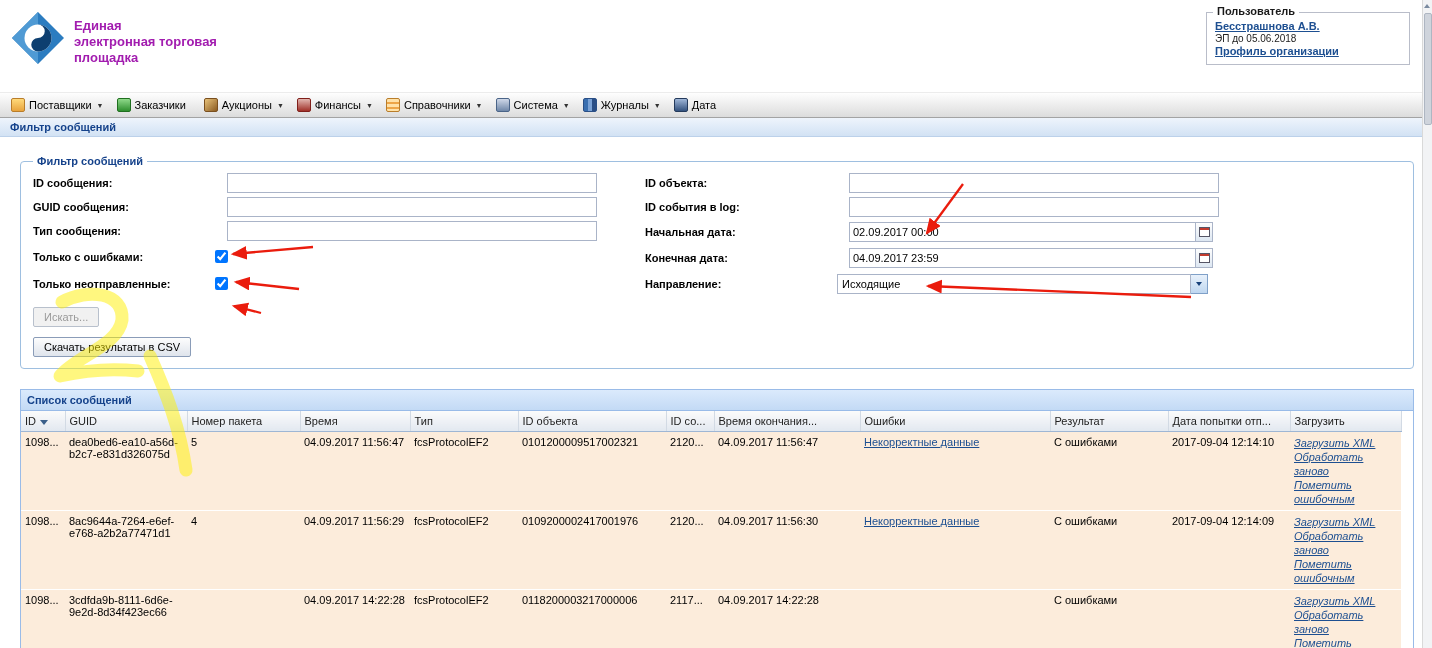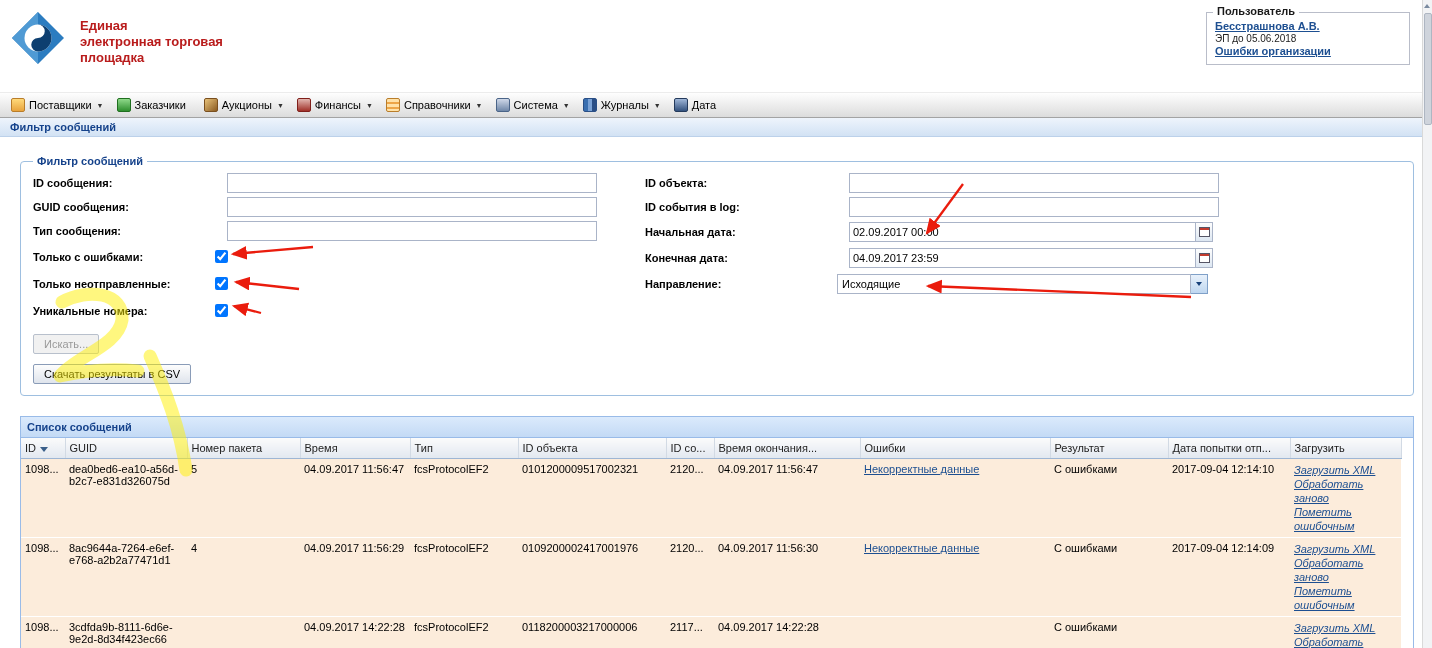--- a/index.html
+++ b/index.html
@@ -2,21 +2,21 @@
 <html><head>
 <meta charset="utf-8">
 <style>
   html,body{margin:0;padding:0;}
   .screen{position:relative;width:1432px;height:648px;overflow:hidden;background:#fff;
           font-family:"Liberation Sans",sans-serif;font-size:11px;color:#000;}
 
   
   .top-header{position:relative;height:92px;background:#fff;}
   .logo-wrap{position:absolute;left:10px;top:10px;}
-  .brand-title{position:absolute;left:80px;top:18px;color:#b91c1c;font-weight:bold;
+  .brand-title{position:absolute;left:74px;top:18px;color:#a21caf;font-weight:bold;
                font-size:13px;line-height:16px;}
   .user-panel{position:absolute;top:12px;right:22px;width:186px;border:1px solid #b9bdc9;
               background:#fff;padding:6px 8px 6px;}
   .user-legend{position:absolute;top:-8px;left:6px;background:#fff;padding:0 4px;
                font-weight:bold;color:#1a1a1a;}
   .user-link{display:block;color:#1d4f91;font-weight:bold;text-decoration:underline;
              margin:1px 0;cursor:pointer;}
   .user-cert{font-size:10px;color:#222;margin:1px 0;}
 
   
@@ -124,21 +124,21 @@
     </div>
     <div class="brand-title">
       <div>Единая</div>
       <div>электронная торговая</div>
       <div>площадка</div>
     </div>
     <div class="user-panel">
       <span class="user-legend">Пользователь</span>
       <a class="user-link">Бесстрашнова А.В.</a>
       <div class="user-cert">ЭП до 05.06.2018</div>
-      <a class="user-link">Ошибки организации</a>
+      <a class="user-link">Профиль организации</a>
     </div>
   </div>
 
   <div class="menubar">
     <div class="menu-item">
       <span class="icon icon-suppliers"></span>
       <span>Поставщики</span>
       <span class="menu-arrow">▼</span>
     </div>
     <div class="menu-item">
@@ -199,24 +199,20 @@
           <div class="frow">
             <label class="lbl lbl-l">Тип сообщения:</label>
             <input type="text" class="txt txt-l" value="" style="">
           </div>
           <div class="frow frow-cb">
             <label class="lbl lbl-l">Только с ошибками:</label>
             <input type="checkbox" class="cb" checked="true" style="">
           </div>
           <div class="frow frow-cb">
             <label class="lbl lbl-l">Только неотправленные:</label>
-            <input type="checkbox" class="cb" checked="true" style="">
-          </div>
-          <div class="frow frow-cb">
-            <label class="lbl lbl-l">Уникальные номера:</label>
             <input type="checkbox" class="cb" checked="true" style="">
           </div>
         </div>
         <div class="fcol-right">
           <div class="frow">
             <label class="lbl lbl-r">ID объекта:</label>
             <input type="text" class="txt txt-r" value="" style="">
           </div>
           <div class="frow">
             <label class="lbl lbl-r">ID события в log:</label>

